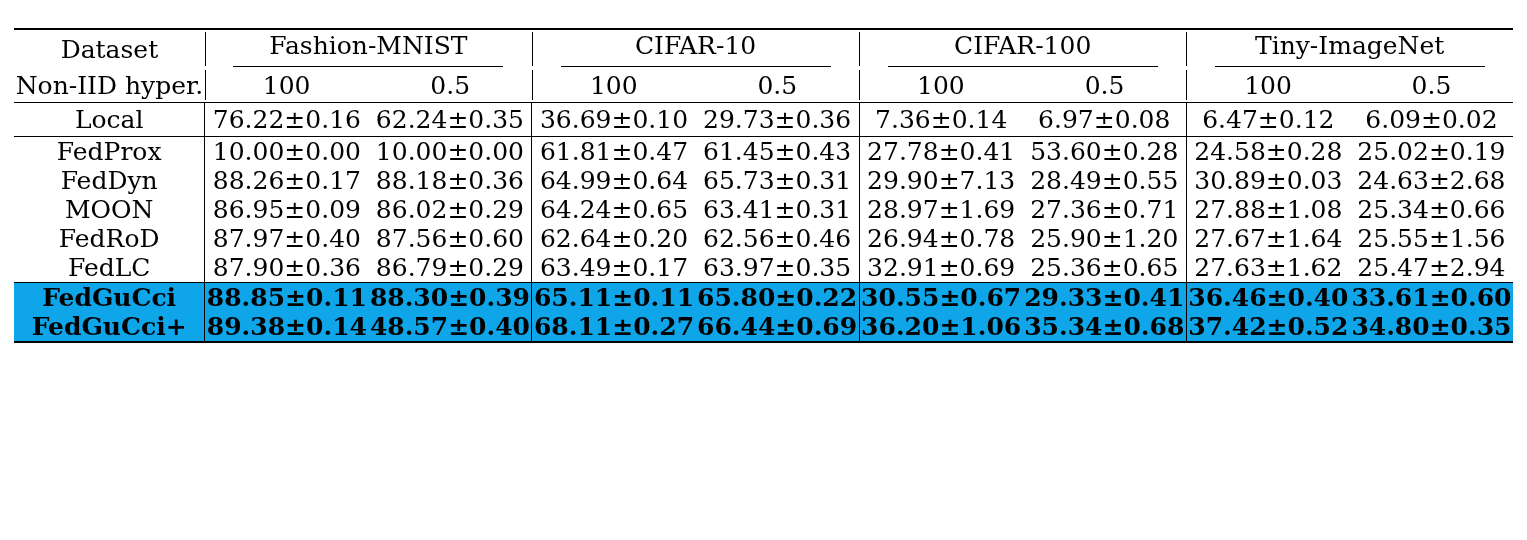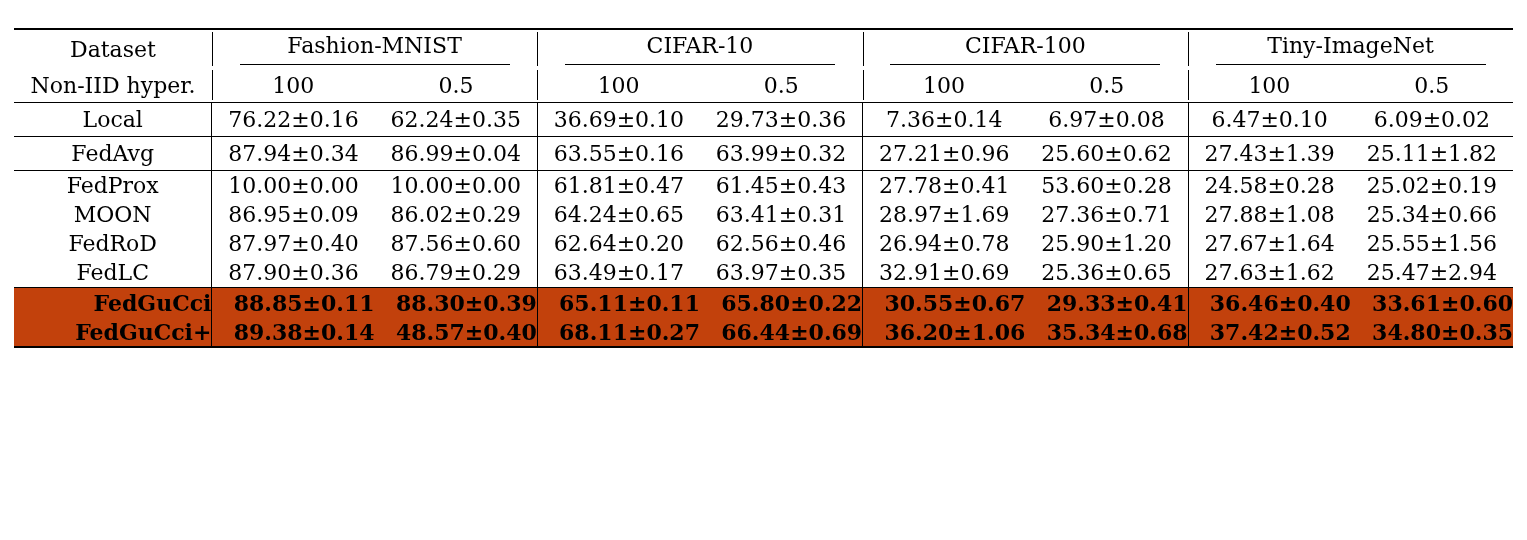--- a/index.html
+++ b/index.html
@@ -18,21 +18,21 @@
     position: relative;
     width: 1527px;
     height: 540px;
     box-sizing: border-box;
     padding: 0 14px;
   }
   table.results {
     border-collapse: collapse;
     width: 1499px;
     margin-top: 28px;
-    font-size: 22px;
+    font-size: 25px;
   }
   table.results td, table.results th {
     padding: 0;
     font-weight: normal;
     text-align: center;
     white-space: nowrap;
   }
   
   tr.hdr-group td { height: 38px; }
   tr.hdr-sub td { height: 34px; }
@@ -82,23 +82,22 @@
     display: block;
     border-bottom: 1.05px solid #000;
     margin: 0 auto;
     padding-bottom: 6px;
     width: 270px;
   }
 
   td.val { width: 152px; }
 
   tr.highlight td {
-    background: #c2410c;
+    background: #0ea5e9;
     font-weight: bold;
-    text-align: right;
   }
   tr.highlight td.rowlabel { font-weight: bold; }
 </style>
 </head>
 <body>
 
 <div class="sheet">
 
   <table class="results">
     <colgroup>
@@ -143,48 +142,48 @@
       </tr>
 
       <tr class="data rule-mid">
         <td class="rowlabel">Local</td>
         <td class="val vsep">76.22±0.16</td>
         <td class="val">62.24±0.35</td>
         <td class="val vsep">36.69±0.10</td>
         <td class="val">29.73±0.36</td>
         <td class="val vsep">7.36±0.14</td>
         <td class="val">6.97±0.08</td>
-        <td class="val vsep">6.47±0.10</td>
+        <td class="val vsep">6.47±0.12</td>
         <td class="val">6.09±0.02</td>
       </tr>
 
-      <tr class="data rule-mid">
-        <td class="rowlabel">FedAvg</td>
-        <td class="val vsep">87.94±0.34</td>
-        <td class="val">86.99±0.04</td>
-        <td class="val vsep">63.55±0.16</td>
-        <td class="val">63.99±0.32</td>
-        <td class="val vsep">27.21±0.96</td>
-        <td class="val">25.60±0.62</td>
-        <td class="val vsep">27.43±1.39</td>
-        <td class="val">25.11±1.82</td>
-      </tr>
 
       <tr class="data tight rule-mid">
         <td class="rowlabel">FedProx</td>
         <td class="val vsep">10.00±0.00</td>
         <td class="val">10.00±0.00</td>
         <td class="val vsep">61.81±0.47</td>
         <td class="val">61.45±0.43</td>
         <td class="val vsep">27.78±0.41</td>
         <td class="val">53.60±0.28</td>
         <td class="val vsep">24.58±0.28</td>
         <td class="val">25.02±0.19</td>
       </tr>
       <tr class="data tight">
+        <td class="rowlabel">FedDyn</td>
+        <td class="val vsep">88.26±0.17</td>
+        <td class="val">88.18±0.36</td>
+        <td class="val vsep">64.99±0.64</td>
+        <td class="val">65.73±0.31</td>
+        <td class="val vsep">29.90±7.13</td>
+        <td class="val">28.49±0.55</td>
+        <td class="val vsep">30.89±0.03</td>
+        <td class="val">24.63±2.68</td>
+      </tr>
+      <tr class="data tight">
         <td class="rowlabel">MOON</td>
         <td class="val vsep">86.95±0.09</td>
         <td class="val">86.02±0.29</td>
         <td class="val vsep">64.24±0.65</td>
         <td class="val">63.41±0.31</td>
         <td class="val vsep">28.97±1.69</td>
         <td class="val">27.36±0.71</td>
         <td class="val vsep">27.88±1.08</td>
         <td class="val">25.34±0.66</td>
       </tr>

